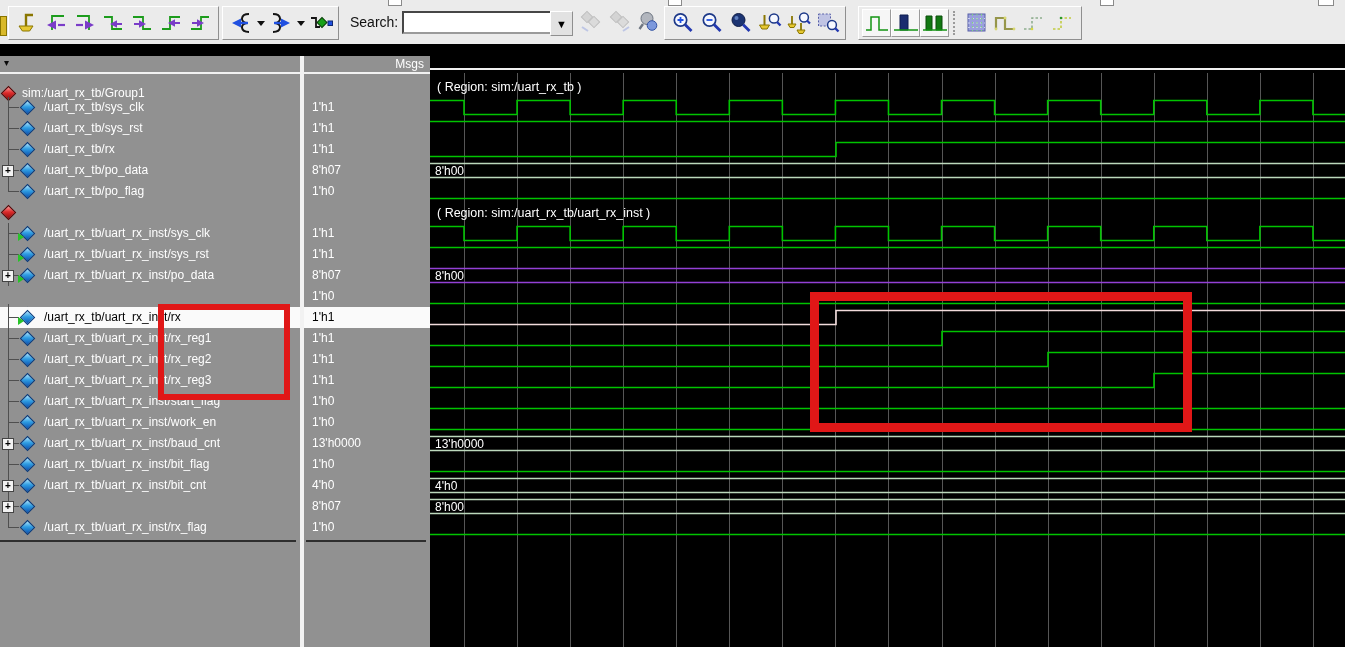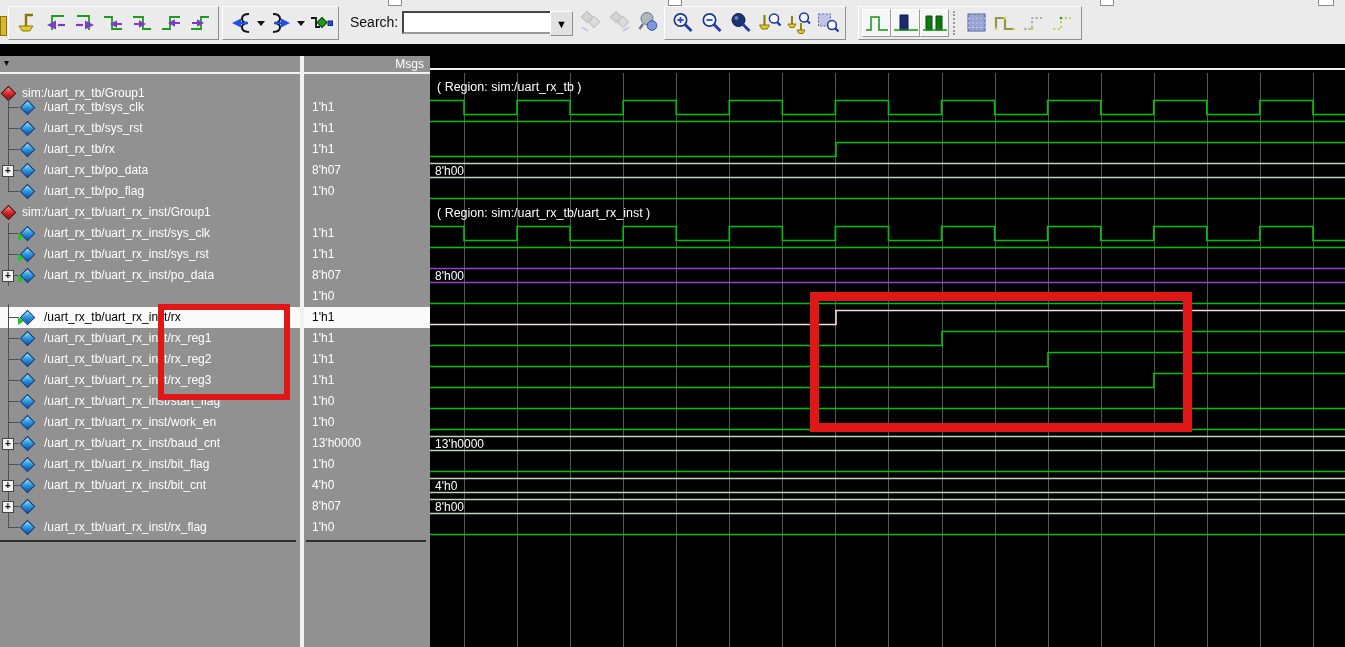--- a/index.html
+++ b/index.html
@@ -369,21 +369,20 @@
           <span class="slabel">/uart_rx_tb/po_data</span>
         </div>
         <div class="srow" style="top: 125px;">
           <span class="vline half"></span>
           <span class="hstub"></span>
           <span class="dmd"></span>
           <span class="slabel">/uart_rx_tb/po_flag</span>
         </div>
         <div class="srow group" style="top: 146px;">
           <span class="dmd"></span>
-          <span class="slabel">sim:/uart_rx_tb/uart_rx_inst/Group1</span>
         </div>
         <div class="srow" style="top: 167px;">
           <span class="vline"></span>
           <span class="hstub"></span>
           <span class="dmd"></span>
           <span class="portarrow"></span>
           <span class="slabel">/uart_rx_tb/uart_rx_inst/sys_clk</span>
         </div>
         <div class="srow" style="top: 188px;">
           <span class="vline"></span>

